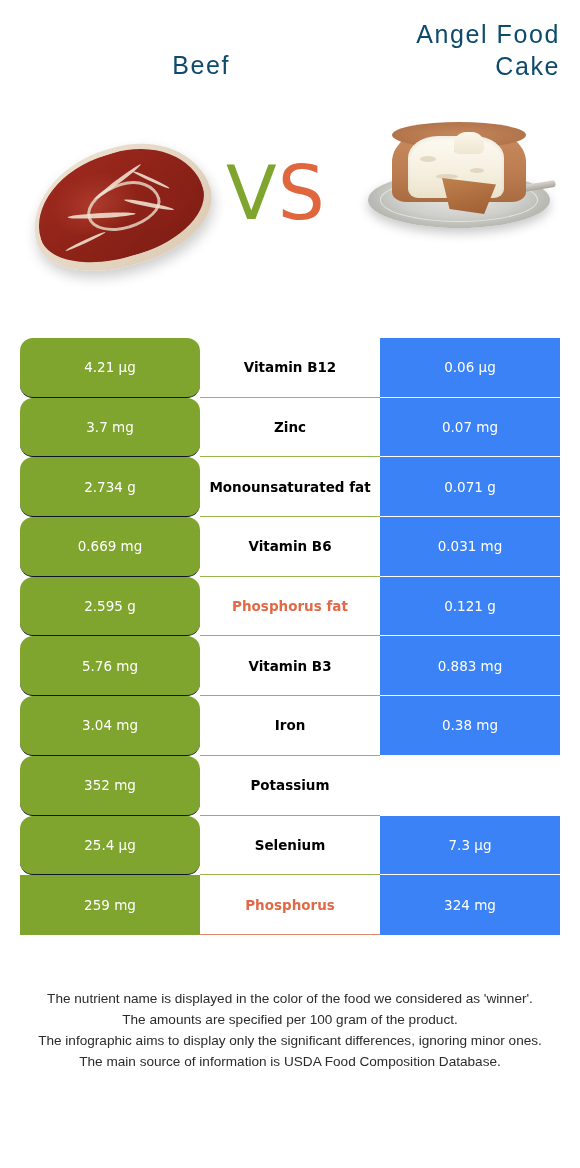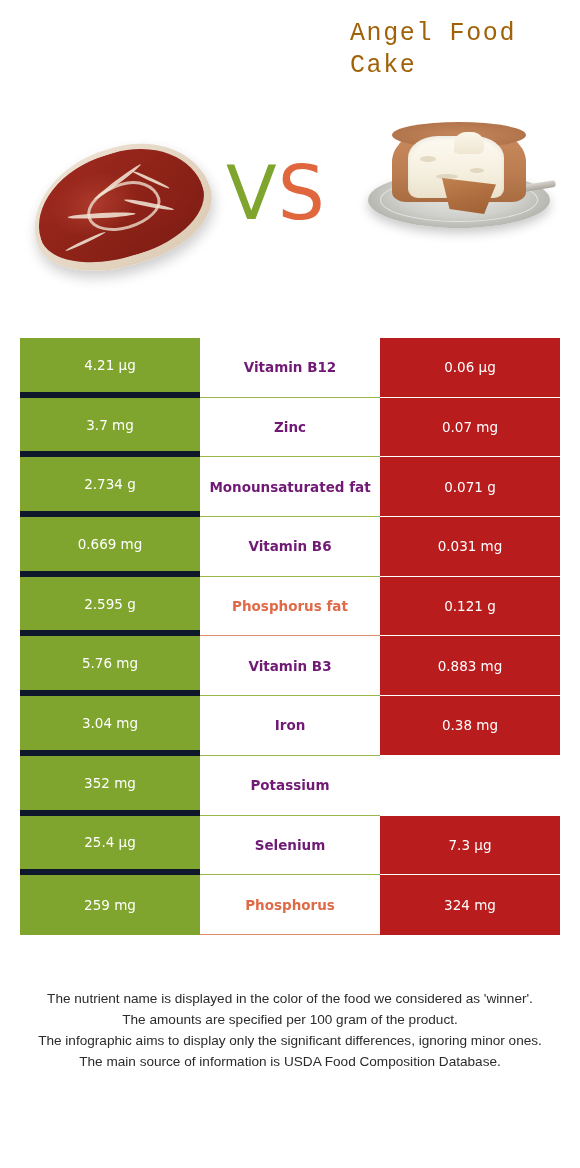--- a/index.html
+++ b/index.html
@@ -8,26 +8,26 @@
     background: #ffffff;
     font-family: "Liberation Sans", sans-serif;
     overflow: hidden;
   }
   .page { position: relative; width: 580px; height: 1168px; background:#fff; }
 
   
   .header { position: absolute; top: 0; left: 0; width: 580px; height: 100px; }
   .food-title {
     position: absolute;
-    font-family: Liberation Mono, monospace;
+    font-family: Liberation Sans, sans-serif;
     font-weight: 300;
     font-size: 25px;
     letter-spacing: 1.6px;
-    color: #a16207;
-    text-align: left;
+    color: #0c4a6e;
+    text-align: right;
     line-height: 32px;
   }
   .title-left  { left: 20px;  top: 49px; width: 210px; }
   .title-right { left: 350px; top: 18px; width: 210px; }
 
   
   .hero { position: absolute; top: 100px; left: 0; width: 580px; height: 215px; }
 
   .steak-wrap { position: absolute; left: 22px; top: 18px; width: 200px; height: 180px; }
   .steak {
@@ -131,48 +131,49 @@
   .cell {
     width: 180px; height: 100%;
     display: flex; align-items: center; justify-content: center;
     font-family: "DejaVu Sans", sans-serif;
     font-size: 13.5px;
     font-weight: 400;
     text-align: center;
     padding: 0 6px;
   }
   .cell-left  { background: #7fa52e; color: #ffffff; }
-  .cell-right { background: #b91c1c; color: #ffffff; }
+  .cell-right { background: #3b82f6; color: #ffffff; }
   .cell-mid {
     background: #ffffff;
     font-weight: 700;
     font-size: 13.5px;
   }
-  .cell-mid.win-left  { color: #701a75; border-bottom: 1px solid #9ab54e; }
+  .cell-mid.win-left  { color: #000000; border-bottom: 1px solid #9ab54e; }
   .cell-mid.win-right { color: #e06a48; border-bottom: 1px solid #e08a6d; }
-  .row:not(:last-child) .cell-left  { border-bottom: 6px solid #0f172a; }
+  .row:not(:last-child) .cell-left  { border-bottom: 1px solid #0f172a; border-radius: 13px; }
   .row:not(:last-child) .cell-right { border-bottom: 1px solid #ffffff; }
 
   
   .footnote {
     position: absolute; left: 28px; top: 988px; width: 524px;
     font-family: Liberation Sans, sans-serif;
     font-size: 13.6px;
     line-height: 21px;
     color: #2b2b2b;
     text-align: center;
   }
   .footnote div { white-space: normal; }
 </style>
 </head>
 <body>
 
 <div class="page">
 
   <div class="header">
+    <div class="food-title title-left">Beef</div>
     <div class="food-title title-right">Angel Food Cake</div>
   </div>
 
   <div class="hero">
 
     <div class="steak-wrap">
       <div class="steak">
         <div class="steak-fat"></div>
         <div class="steak-meat">
           <div class="steak-eye"></div>

